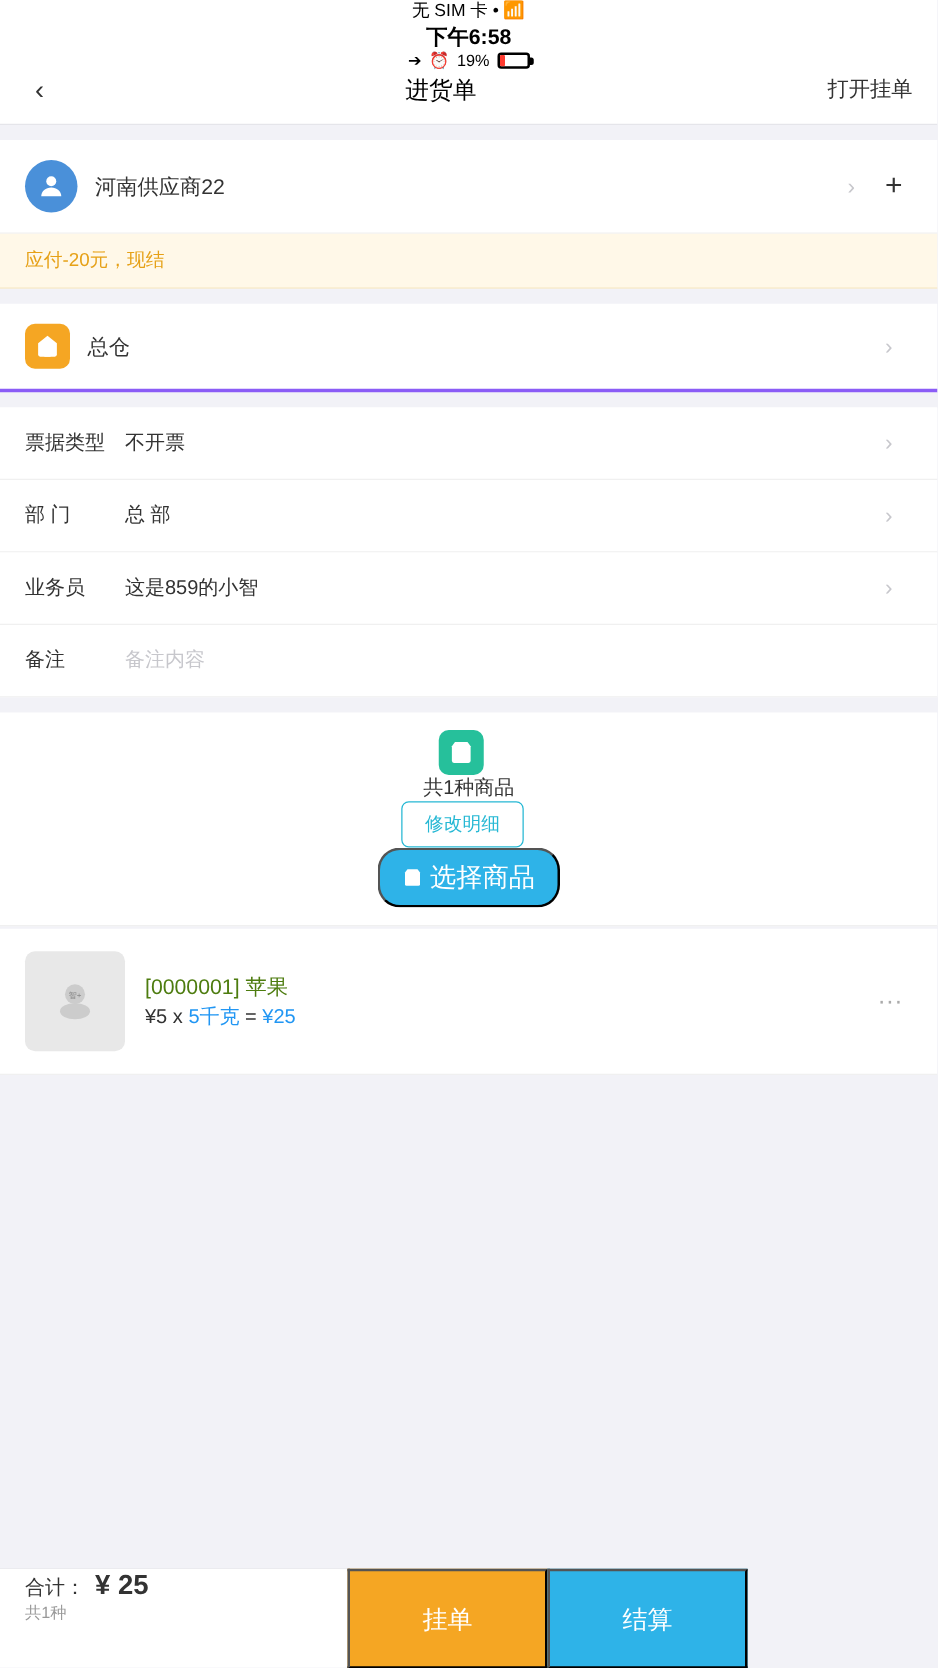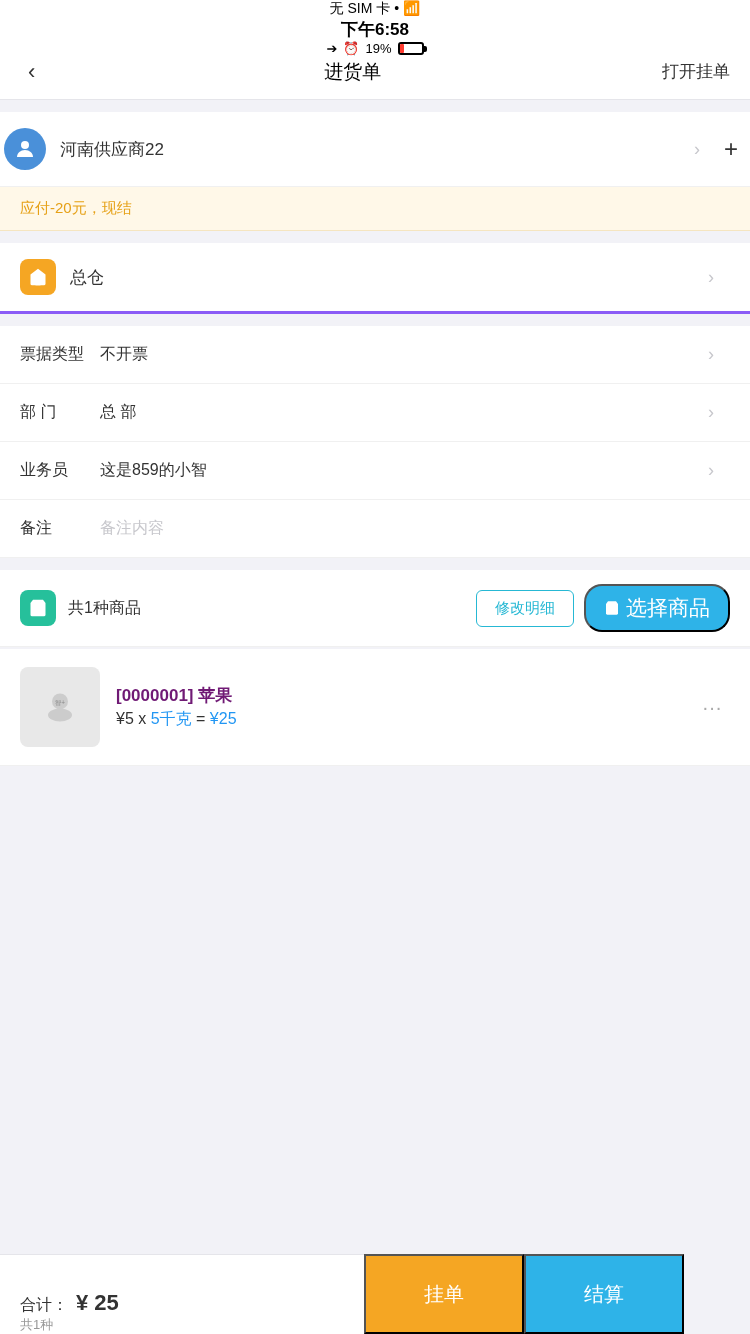--- a/index.html
+++ b/index.html
@@ -68,21 +68,21 @@
     
     .card-section {
       background: #fff;
       margin-bottom: 0;
     }
 
     
     .supplier-row {
       display: flex;
       align-items: center;
-      padding: 16px 4px;
+      padding: 16px 20px;
       background: #fff;
       border-bottom: 1px solid #f0f0f0;
     }
     .supplier-avatar {
       width: 42px; height: 42px; border-radius: 50%; background: #4a90d9;
       display: flex; align-items: center; justify-content: center;
       color: #fff; font-size: 18px; margin-right: 14px; flex-shrink: 0;
     }
     .supplier-name {
       flex: 1; font-size: 17px; color: #333; font-weight: 500;
@@ -127,20 +127,21 @@
     
     .collapse-row {
       background: #f2f2f7; padding: 14px; text-align: center;
       font-size: 15px; color: #888; cursor: pointer;
     }
 
     
     .products-header {
       background: #fff; display: flex; align-items: center; padding: 14px 20px;
       border-bottom: 1px solid #f0f0f0;
+      flex-direction: column;
     }
     .products-icon {
       width: 36px; height: 36px; border-radius: 8px; background: #26c09b;
       display: flex; align-items: center; justify-content: center;
       margin-right: 12px; flex-shrink: 0; font-size: 16px; color: #fff;
     }
     .products-count { flex: 1; font-size: 16px; color: #333; }
     .btn-outline {
       border: 1.5px solid #26b8d4; border-radius: 6px; padding: 8px 18px;
       font-size: 15px; color: #26b8d4; background: #fff; margin-right: 10px;
@@ -156,29 +157,29 @@
     .product-card {
       background: #fff; padding: 18px 20px; display: flex; align-items: center;
       border-bottom: 1px solid #f0f0f0; margin-top: 2px;
     }
     .product-thumb {
       width: 80px; height: 80px; background: #e8e8e8; border-radius: 8px;
       margin-right: 16px; flex-shrink: 0; display: flex; align-items: center;
       justify-content: center; color: #aaa; font-size: 24px;
     }
     .product-info { flex: 1; }
-    .product-name { font-size: 17px; color: #701a75; font-weight: 700; margin-bottom: 2px; }
+    .product-name { font-size: 17px; color: #4d7c0f; font-weight: 400; margin-bottom: 2px; }
     .product-price { font-size: 16px; color: #333; }
     .product-price .highlight { color: #2196f3; }
     .product-more { font-size: 20px; color: #aaa; cursor: pointer; padding: 4px 8px; }
 
     
     .bottom-bar {
-      position: fixed; bottom: 0; left: 0; width: 684px; height: 80px;
-      display: flex; align-items: flex-end; background: #fff;
+      position: fixed; bottom: 0; left: 0; width: 598px; height: 80px;
+      display: flex; align-items: flex-start; background: #fff;
       border-top: 1px solid #e5e5ea;
     }
     .total-section { flex: 1; padding: 0 20px; }
     .total-label { font-size: 16px; color: #333; display: flex; align-items: baseline; gap: 8px; }
     .total-amount { font-size: 22px; font-weight: 600; color: #333; }
     .total-sub { font-size: 13px; color: #999; }
     .btn-hang {
       width: 160px; height: 80px; background: #f5a623;
       display: flex; align-items: center; justify-content: center;
       font-size: 20px; color: #fff; font-weight: 500; cursor: pointer;

